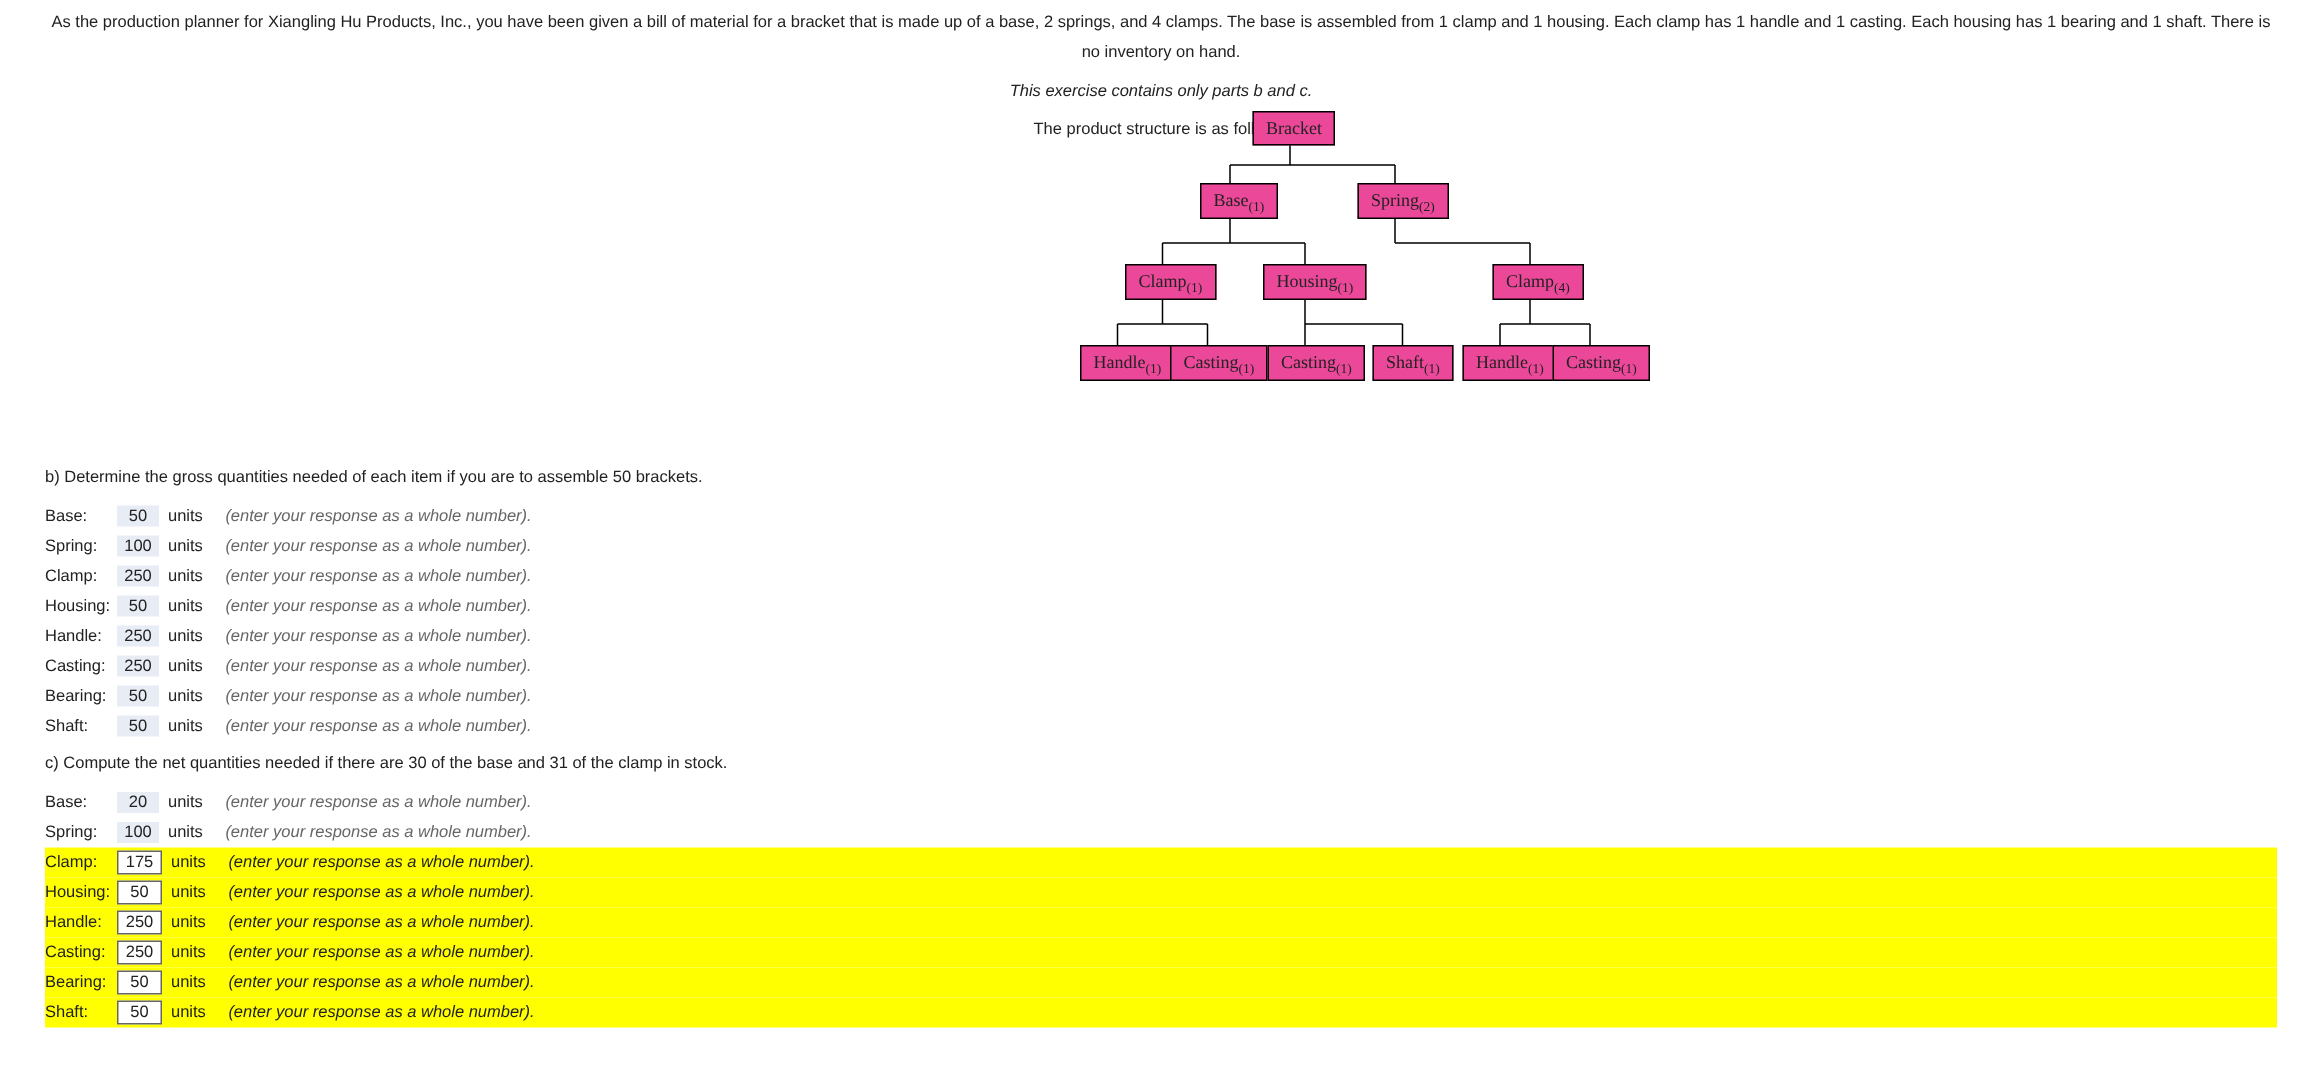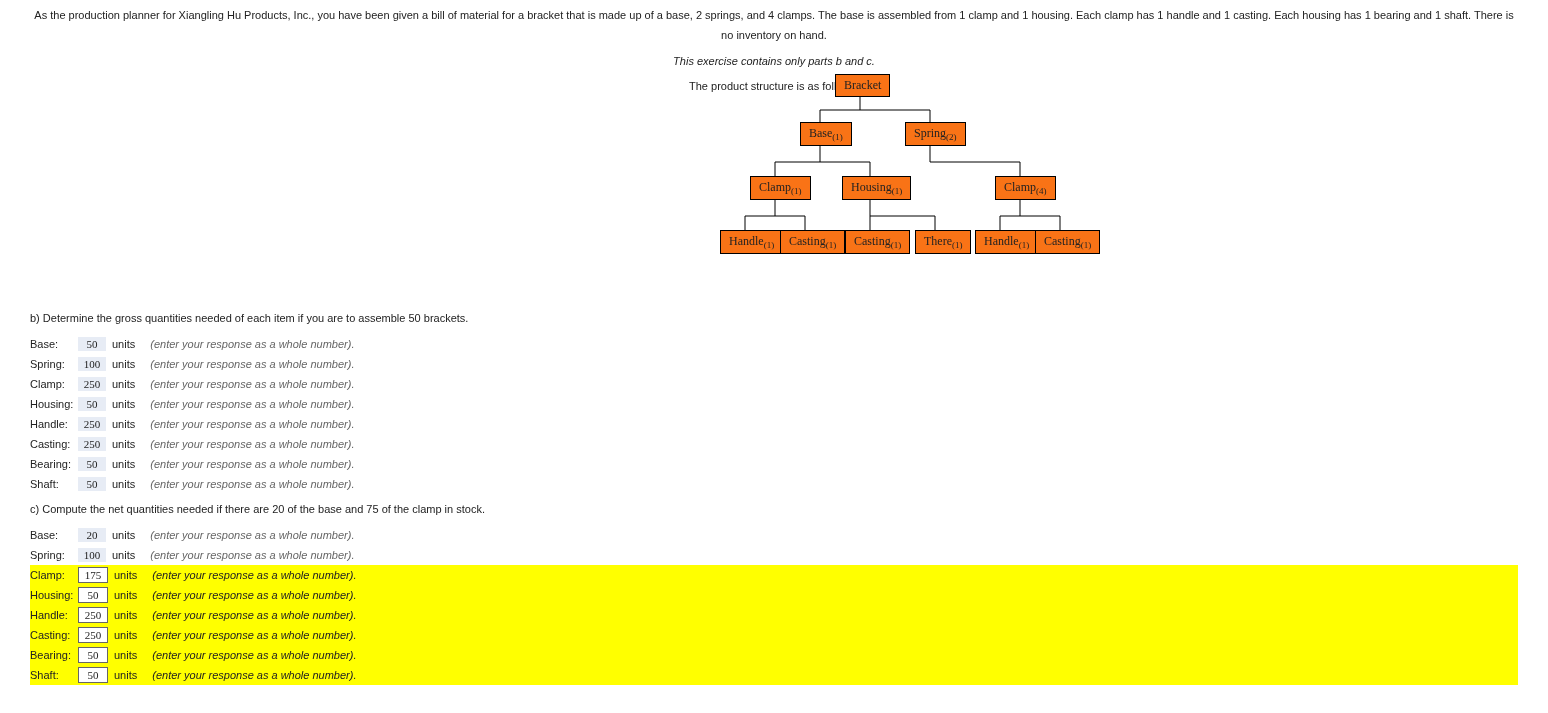--- a/index.html
+++ b/index.html
@@ -16,40 +16,39 @@
   .row { display: flex; align-items: center; height: 20px; }
   .label { width: 48px; }
   .val-box {
     display: inline-block;
     width: 24px;
     text-align: center;
     background: #e7ecf5;
     padding: 1px 2px;
     margin-right: 4px;
     font-size: 11px;
-    font-family: Liberation Serif, serif;
   }
   .val-box.outlined { border: 1px solid #666; background: #fff; }
   .hint { font-style: italic; color: #666; margin-left: 15px; }
   .units { margin-left: 2px; }
   .section-q { margin: 9px 0 10px 0; }
   .hl { background: #ffff00; }
   .hl .hint, .hl .units { color: #222; }
   .tree-wrap {
     position: absolute;
     left: 720px;
     top: 70px;
     width: 460px;
     font-family: "Times New Roman", serif;
     font-size: 12px;
   }
   .node {
     position: absolute;
     border: 1px solid #000;
-    background: #f97316;
+    background: #ec4899;
     padding: 3px 8px;
     white-space: nowrap;
   }
   .node sub { font-size: 9px; }
   svg.lines { position: absolute; left:0; top:0; width:460px; height:200px; }
 </style>
 </head>
 <body>
 
 <div class="intro">As the production planner for Xiangling Hu Products, Inc., you have been given a bill of material for a bracket that is made up of a base, 2 springs, and 4 clamps. The base is assembled from 1 clamp and 1 housing. Each clamp has 1 handle and 1 casting. Each housing has 1 bearing and 1 shaft. There is no inventory on hand.</div>
@@ -73,21 +72,21 @@
   </svg>
   <div class="node" style="left:115px; top:4px;"><span>Bracket</span></div>
   <div class="node" style="left:80px; top:52px;"><span>Base</span><sub>(1)</sub></div>
   <div class="node" style="left:185px; top:52px;"><span>Spring</span><sub>(2)</sub></div>
   <div class="node" style="left:30px; top:106px;"><span>Clamp</span><sub>(1)</sub></div>
   <div class="node" style="left:122px; top:106px;"><span>Housing</span><sub>(1)</sub></div>
   <div class="node" style="left:275px; top:106px;"><span>Clamp</span><sub>(4)</sub></div>
   <div class="node" style="left:0px; top:160px;"><span>Handle</span><sub>(1)</sub></div>
   <div class="node" style="left:60px; top:160px;"><span>Casting</span><sub>(1)</sub></div>
   <div class="node" style="left:125px; top:160px;"><span>Casting</span><sub>(1)</sub></div>
-  <div class="node" style="left:195px; top:160px;"><span>There</span><sub>(1)</sub></div>
+  <div class="node" style="left:195px; top:160px;"><span>Shaft</span><sub>(1)</sub></div>
   <div class="node" style="left:255px; top:160px;"><span>Handle</span><sub>(1)</sub></div>
   <div class="node" style="left:315px; top:160px;"><span>Casting</span><sub>(1)</sub></div>
 </div>
 
 <div style="height:200px"></div>
 
 <div class="section-q">b) Determine the gross quantities needed of each item if you are to assemble 50 brackets.</div>
 <div id="qb-rows">
     <div class="row">
       <span class="label">Base:</span>
@@ -132,21 +131,21 @@
       <span class="hint"> (enter your response as a whole number).</span>
     </div>
     <div class="row">
       <span class="label">Shaft:</span>
       <span class="val-box">50</span>
       <span class="units">units</span>
       <span class="hint"> (enter your response as a whole number).</span>
     </div>
   </div>
 
-<div class="section-q">c) Compute the net quantities needed if there are 20 of the base and 75 of the clamp in stock.</div>
+<div class="section-q">c) Compute the net quantities needed if there are 30 of the base and 31 of the clamp in stock.</div>
 <div id="qc-rows">
     <div class="row">
       <span class="label">Base:</span>
       <span class="val-box">20</span>
       <span class="units">units</span>
       <span class="hint"> (enter your response as a whole number).</span>
     </div>
     <div class="row">
       <span class="label">Spring:</span>
       <span class="val-box">100</span>

